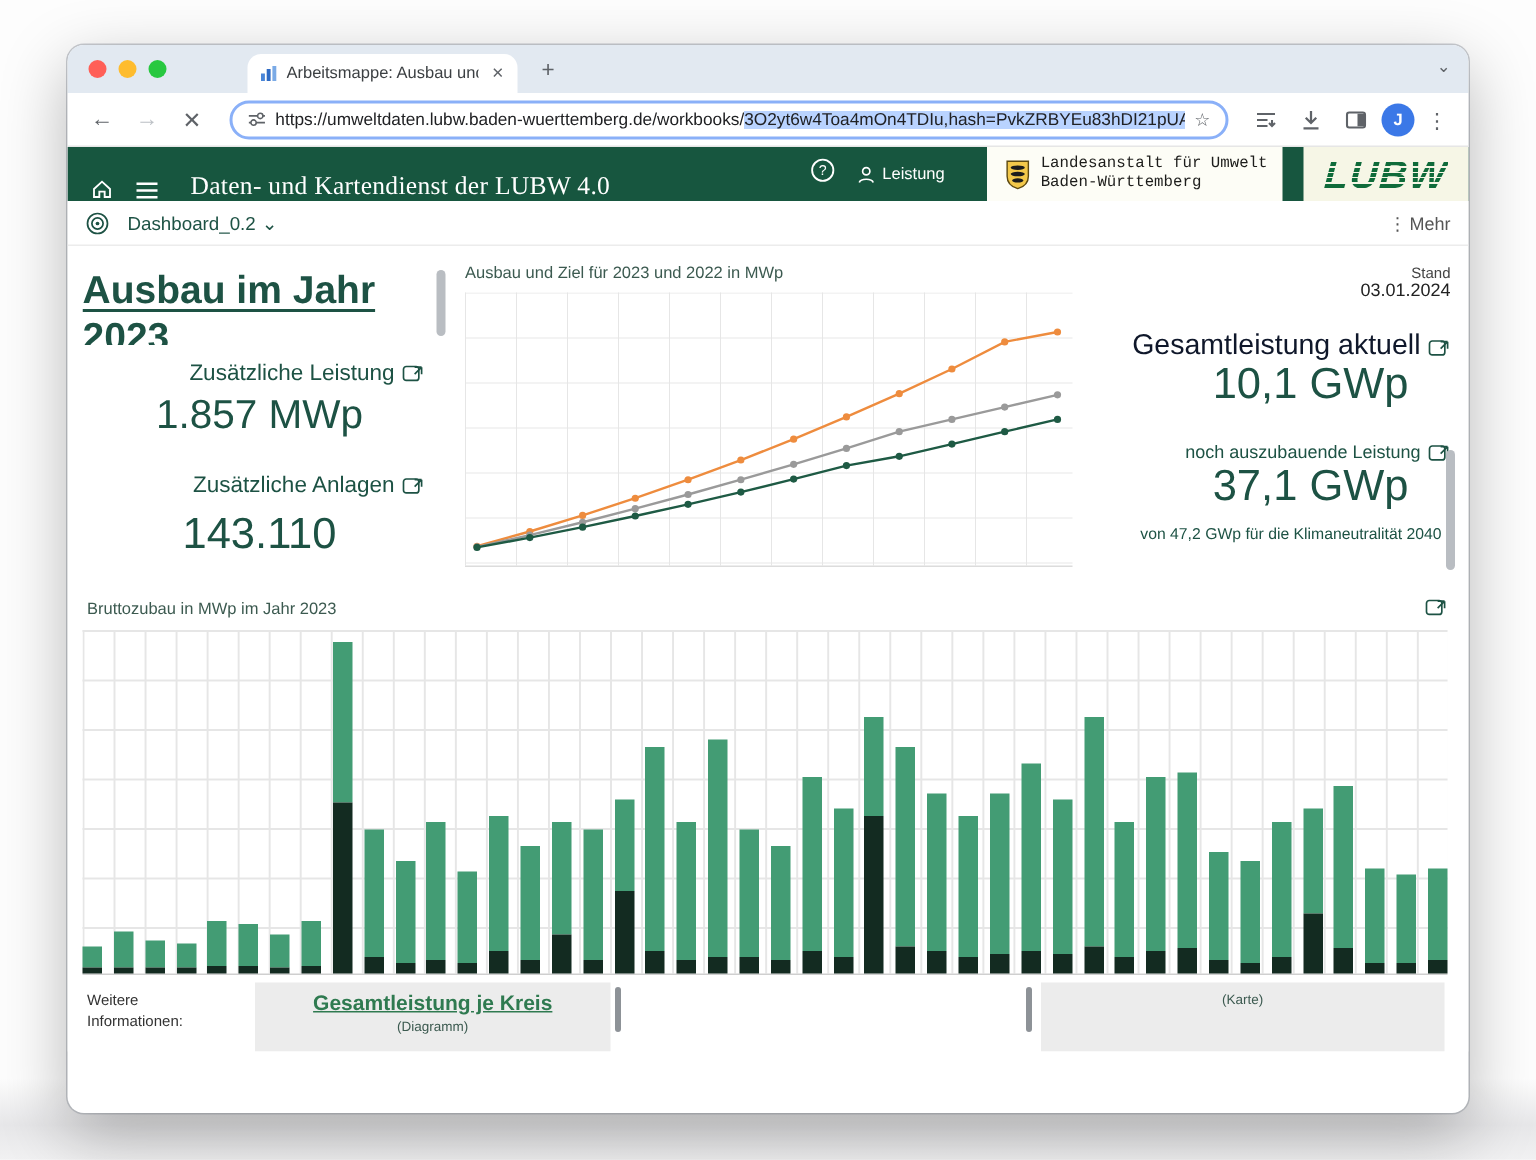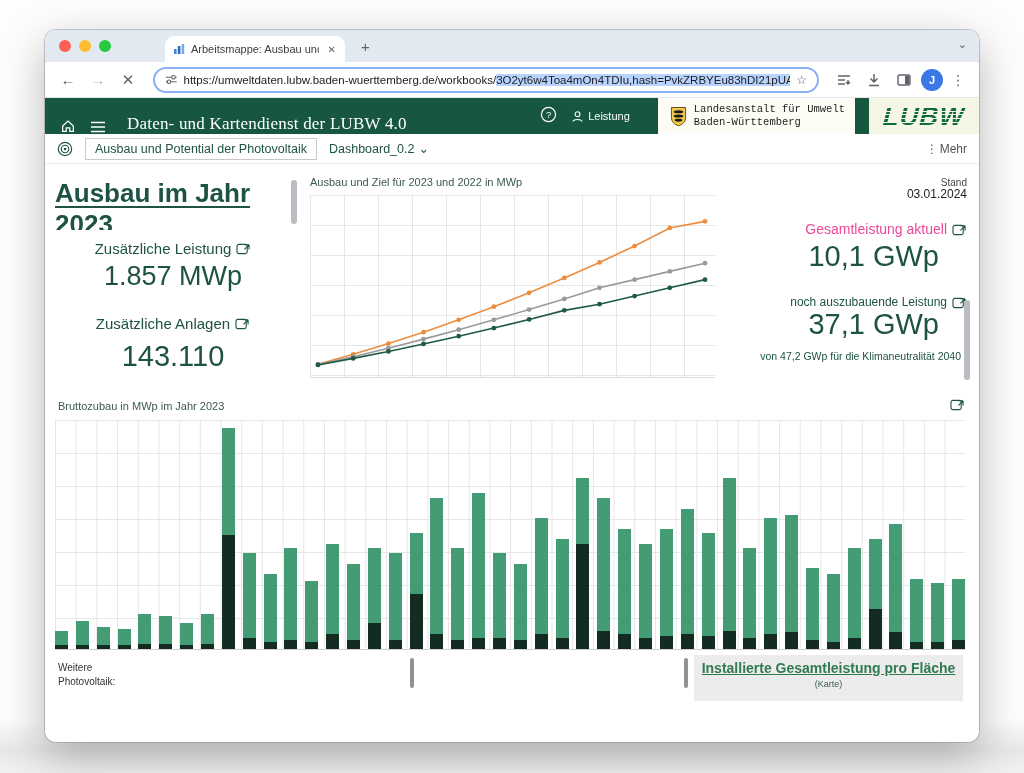--- a/index.html
+++ b/index.html
@@ -60,39 +60,39 @@
   .dash-select { font-size:12.5px; color:#1d5244; display:flex; align-items:center; gap:4px; }
   .more { margin-left:auto; font-size:12px; color:#555; display:flex; align-items:center; gap:2px; }
 
   
   .dash { position:relative; height:537px; background:#fff; overflow:hidden; }
 
   .heading-clip { position:absolute; left:10px; top:14px; width:230px; height:52px; overflow:hidden; }
   .heading { font-size:26px; font-weight:600; color:#1d5244; line-height:31px;
     text-decoration:underline; text-underline-offset:4px; text-decoration-thickness:1.5px; }
 
-  .lmetric { position:absolute; left:18px; width:220px; text-align:center; }
+  .lmetric { position:absolute; left:18px; width:220px; text-align:right; }
   .lmetric .lab { font-size:15px; color:#1d5244; display:inline-flex; align-items:center; gap:5px; }
   .val1 { position:absolute; left:18px; width:220px; text-align:center; font-size:27px; color:#1d5244; }
   .val2 { position:absolute; left:18px; width:220px; text-align:center; font-size:29px; color:#1d5244; }
 
   .vthumb { position:absolute; width:6px; border-radius:3px; background:#b9bdc2; }
 
   .lc-title { position:absolute; left:265px; top:12px; font-size:11px; color:#3c5a50; }
   .linechart { position:absolute; left:265px; top:31px; width:405px; height:183px;
     background-image:linear-gradient(to right,#e6e6e6 1px,transparent 1px),
                      linear-gradient(to bottom,#e6e6e6 1px,transparent 1px);
     background-size:34px 30px; border-bottom:1px solid #dcdcdc; }
   .linechart svg { width:100%; height:100%; display:block; }
 
   .rpanel { position:absolute; left:690px; top:0; width:232px; }
   .r-row { position:absolute; width:232px; text-align:right; }
   .stand-lab { font-size:10px; color:#444; }
   .stand-date { font-size:12px; color:#222; }
-  .r-lab-lg { font-size:14px; color:#ec4899; }
+  .r-lab-lg { font-size:19px; color:#0f172a; }
   .r-lab-sm { font-size:12px; color:#1d5244; }
   .r-val { font-size:29px; color:#1d5244; }
   .r-note { font-size:10.5px; color:#1d5244; line-height:1.3; }
   .with-ic { display:inline-flex; align-items:center; gap:5px; }
 
   .bc-title { position:absolute; left:13px; top:236px; font-size:11px; color:#3c5a50; }
   .bars { position:absolute; left:10px; top:256px; width:910px; height:230px;
     display:flex; align-items:flex-end; justify-content:space-between;
     background-image:linear-gradient(to right,#e6e6e6 1px,transparent 1px),
                      linear-gradient(to bottom,#e6e6e6 1px,transparent 1px);
@@ -219,21 +219,20 @@
       </div>
     </div>
   </div>
 
   <div class="viewbar">
     <svg width="16" height="16" viewBox="0 0 18 18">
       <circle cx="9" cy="9" r="7.5" fill="none" stroke="#1d5244" stroke-width="1.3"></circle>
       <circle cx="9" cy="9" r="4.2" fill="none" stroke="#1d5244" stroke-width="1.3"></circle>
       <circle cx="9" cy="9" r="1.4" fill="#1d5244"></circle>
     </svg>
-    <span class="chip">Ausbau und Potential der Photovoltaik</span>
     <span class="dash-select">
       <span>Dashboard_0.2</span>
       <span>⌄</span>
     </span>
     <span class="more">
       <span>⋮</span>
       <span>Mehr</span>
     </span>
   </div>
 
@@ -521,24 +520,27 @@
           <div class="seg" style="background: rgb(19, 43, 33); height: 7.4px;"></div>
         </div>
         <div class="bar">
           <div class="seg" style="background: rgb(67, 156, 116); height: 60.7px;"></div>
           <div class="seg" style="background: rgb(19, 43, 33); height: 9.2px;"></div>
         </div>
       </div>
 
     <div class="info-lab">
       <div>Weitere</div>
-      <div>Photovoltaik:</div>
+      <div>Informationen:</div>
+    </div>
+    <div class="linkbtn" style="left:125px; width:237px">
+      <div class="l-main">Gesamtleistung je Kreis</div>
+      <div class="l-sub">(Diagramm)</div>
     </div>
     <div class="sep" style="left:365px"></div>
     <div class="sep" style="left:639px"></div>
     <div class="linkbtn" style="left:649px; width:269px">
-      <div class="l-main">Installierte Gesamtleistung pro Fläche</div>
       <div class="l-sub">(Karte)</div>
     </div>
   </div>
 
 
 </div>
 
 </body></html>

